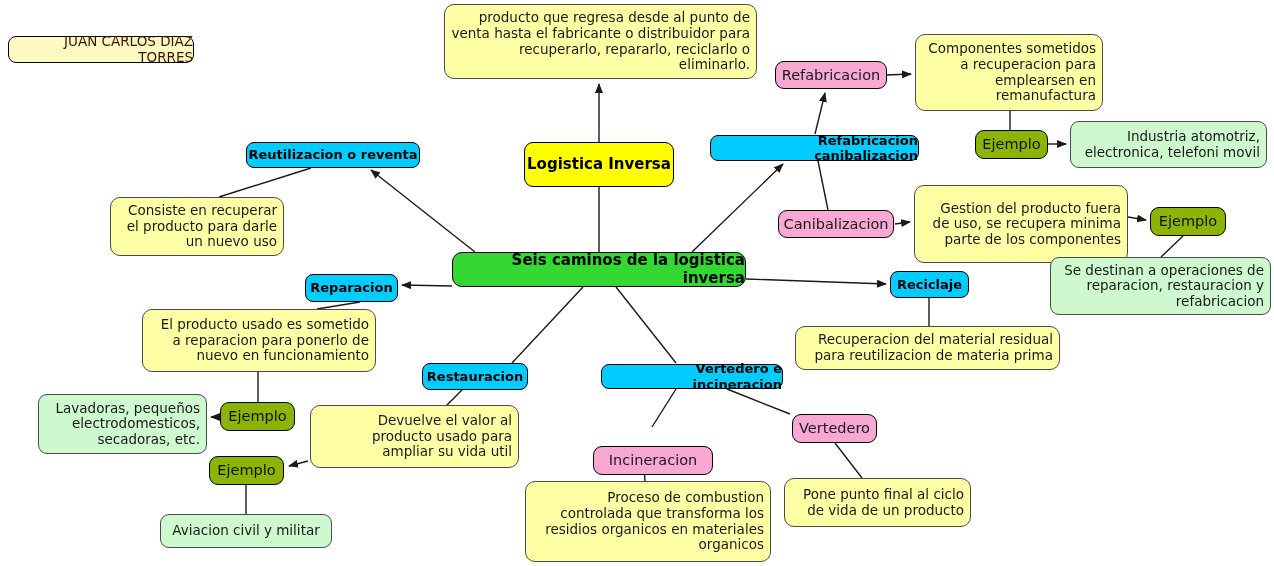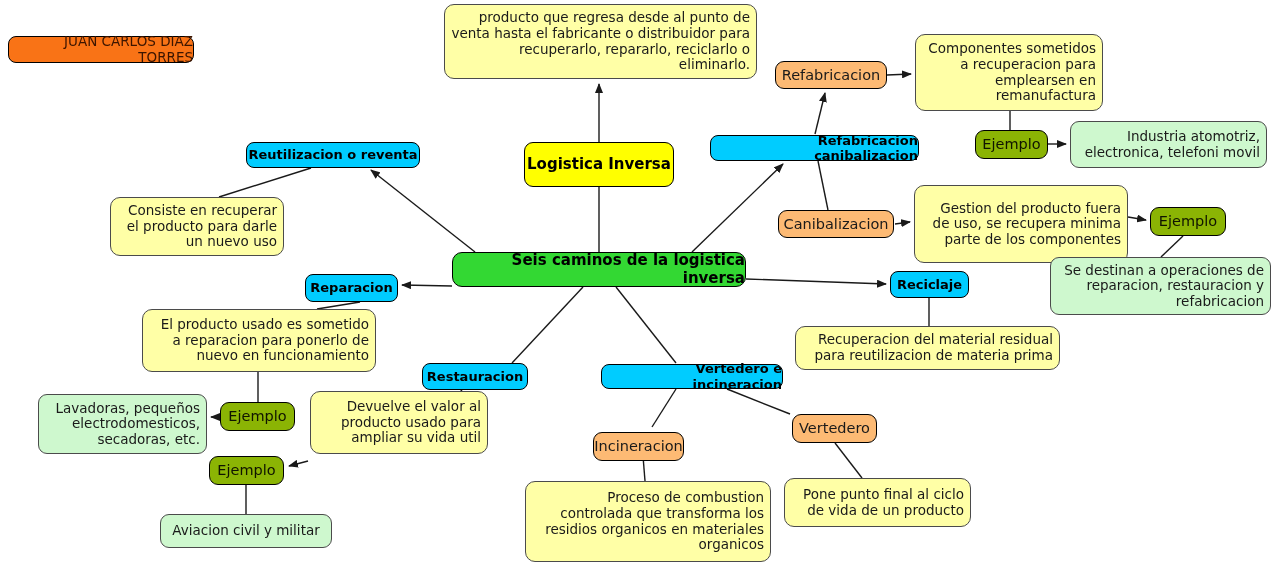--- a/index.html
+++ b/index.html
@@ -13,25 +13,25 @@
   #edges{position:absolute;left:0;top:0;width:1274px;height:566px;z-index:0;}
   #edges line{stroke:#1a1a1a;stroke-width:1.4;}
   .n{
     position:absolute;box-sizing:border-box;z-index:1;
     display:flex;align-items:center;justify-content:center;
     text-align:right;line-height:1.16;
   }
   .desc{background:#FFFFA6;border:1.4px solid #4b4b4b;border-radius:10px;font-size:13.5px;color:#1a1a1a;padding:2px 6px;}
   .res{background:#CEF8CE;border:1.4px solid #4b4b4b;border-radius:9px;font-size:13.5px;color:#1a1a1a;padding:16px 6px;}
   .topic{background:#00CCFF;border:1.5px solid #000;border-radius:8px;font-weight:bold;font-size:13px;color:#000;}
-  .sub{background:#fdba74;border:1.4px solid #000;border-radius:9px;font-size:14.5px;color:#1a1a1a;}
+  .sub{background:#f9a8d4;border:1.4px solid #000;border-radius:9px;font-size:14.5px;color:#1a1a1a;}
   .ex{background:#8BB404;border:1.5px solid #000;border-radius:9px;font-size:14.5px;color:#101400;}
   .center-node{background:#33D833;border:1.7px solid #000;border-radius:10px;font-weight:bold;font-size:15px;color:#000;}
   .title-node{background:#FFFF00;border:1.7px solid #000;border-radius:9px;font-weight:bold;font-size:15px;color:#000;}
-  .author-node{background:#f97316;border:1.6px solid #000;border-radius:8px;font-size:13.5px;color:#3c1500;}
+  .author-node{background:#fef9c3;border:1.6px solid #000;border-radius:8px;font-size:13.5px;color:#3c1500;}
 </style>
 </head>
 <body>
 
 <div id="canvas">
 
   <svg id="edges" xmlns="http://www.w3.org/2000/svg">
     <defs>
       <marker id="arrow" markerUnits="userSpaceOnUse" markerWidth="10" markerHeight="8" refX="9" refY="4" orient="auto">
         <path d="M0,0 L10,4 L0,8 z" fill="#1a1a1a"></path>
@@ -82,29 +82,29 @@
   <div class="n topic" style="left:305px;top:274px;width:93px;height:28px">Reparacion</div>
 
   <div class="n desc" style="left:142px;top:309px;width:234px;height:63px">El producto usado es sometido a reparacion para ponerlo de nuevo en funcionamiento</div>
 
   <div class="n ex" style="left:220px;top:402px;width:75px;height:29px">Ejemplo</div>
 
   <div class="n res" style="left:38px;top:394px;width:169px;height:60px">Lavadoras, pequeños electrodomesticos, secadoras, etc.</div>
 
   <div class="n topic" style="left:422px;top:363px;width:106px;height:27px">Restauracion</div>
 
-  <div class="n desc" style="left:310px;top:391px;width:178px;height:63px">Devuelve el valor al producto usado para ampliar su vida util</div>
+  <div class="n desc" style="left:310px;top:405px;width:209px;height:63px">Devuelve el valor al producto usado para ampliar su vida util</div>
 
   <div class="n ex" style="left:209px;top:456px;width:75px;height:29px">Ejemplo</div>
 
   <div class="n res" style="left:160px;top:514px;width:172px;height:29px">Aviacion civil y militar</div>
 
   <div class="n topic" style="left:601px;top:364px;width:182px;height:25px">Vertedero e incineracion</div>
 
-  <div class="n sub" style="left:593px;top:432px;width:91px;height:29px">Incineracion</div>
+  <div class="n sub" style="left:593px;top:446px;width:120px;height:29px">Incineracion</div>
 
   <div class="n desc" style="left:525px;top:481px;width:246px;height:81px">Proceso de combustion controlada que transforma los residios organicos en materiales organicos</div>
 
   <div class="n sub" style="left:792px;top:414px;width:85px;height:29px">Vertedero</div>
 
   <div class="n desc" style="left:784px;top:478px;width:187px;height:49px">Pone punto final al ciclo de vida de un producto</div>
 
   <div class="n topic" style="left:890px;top:271px;width:79px;height:27px">Reciclaje</div>
 
   <div class="n topic" style="left:710px;top:135px;width:209px;height:26px">Refabricacion canibalizacion</div>

